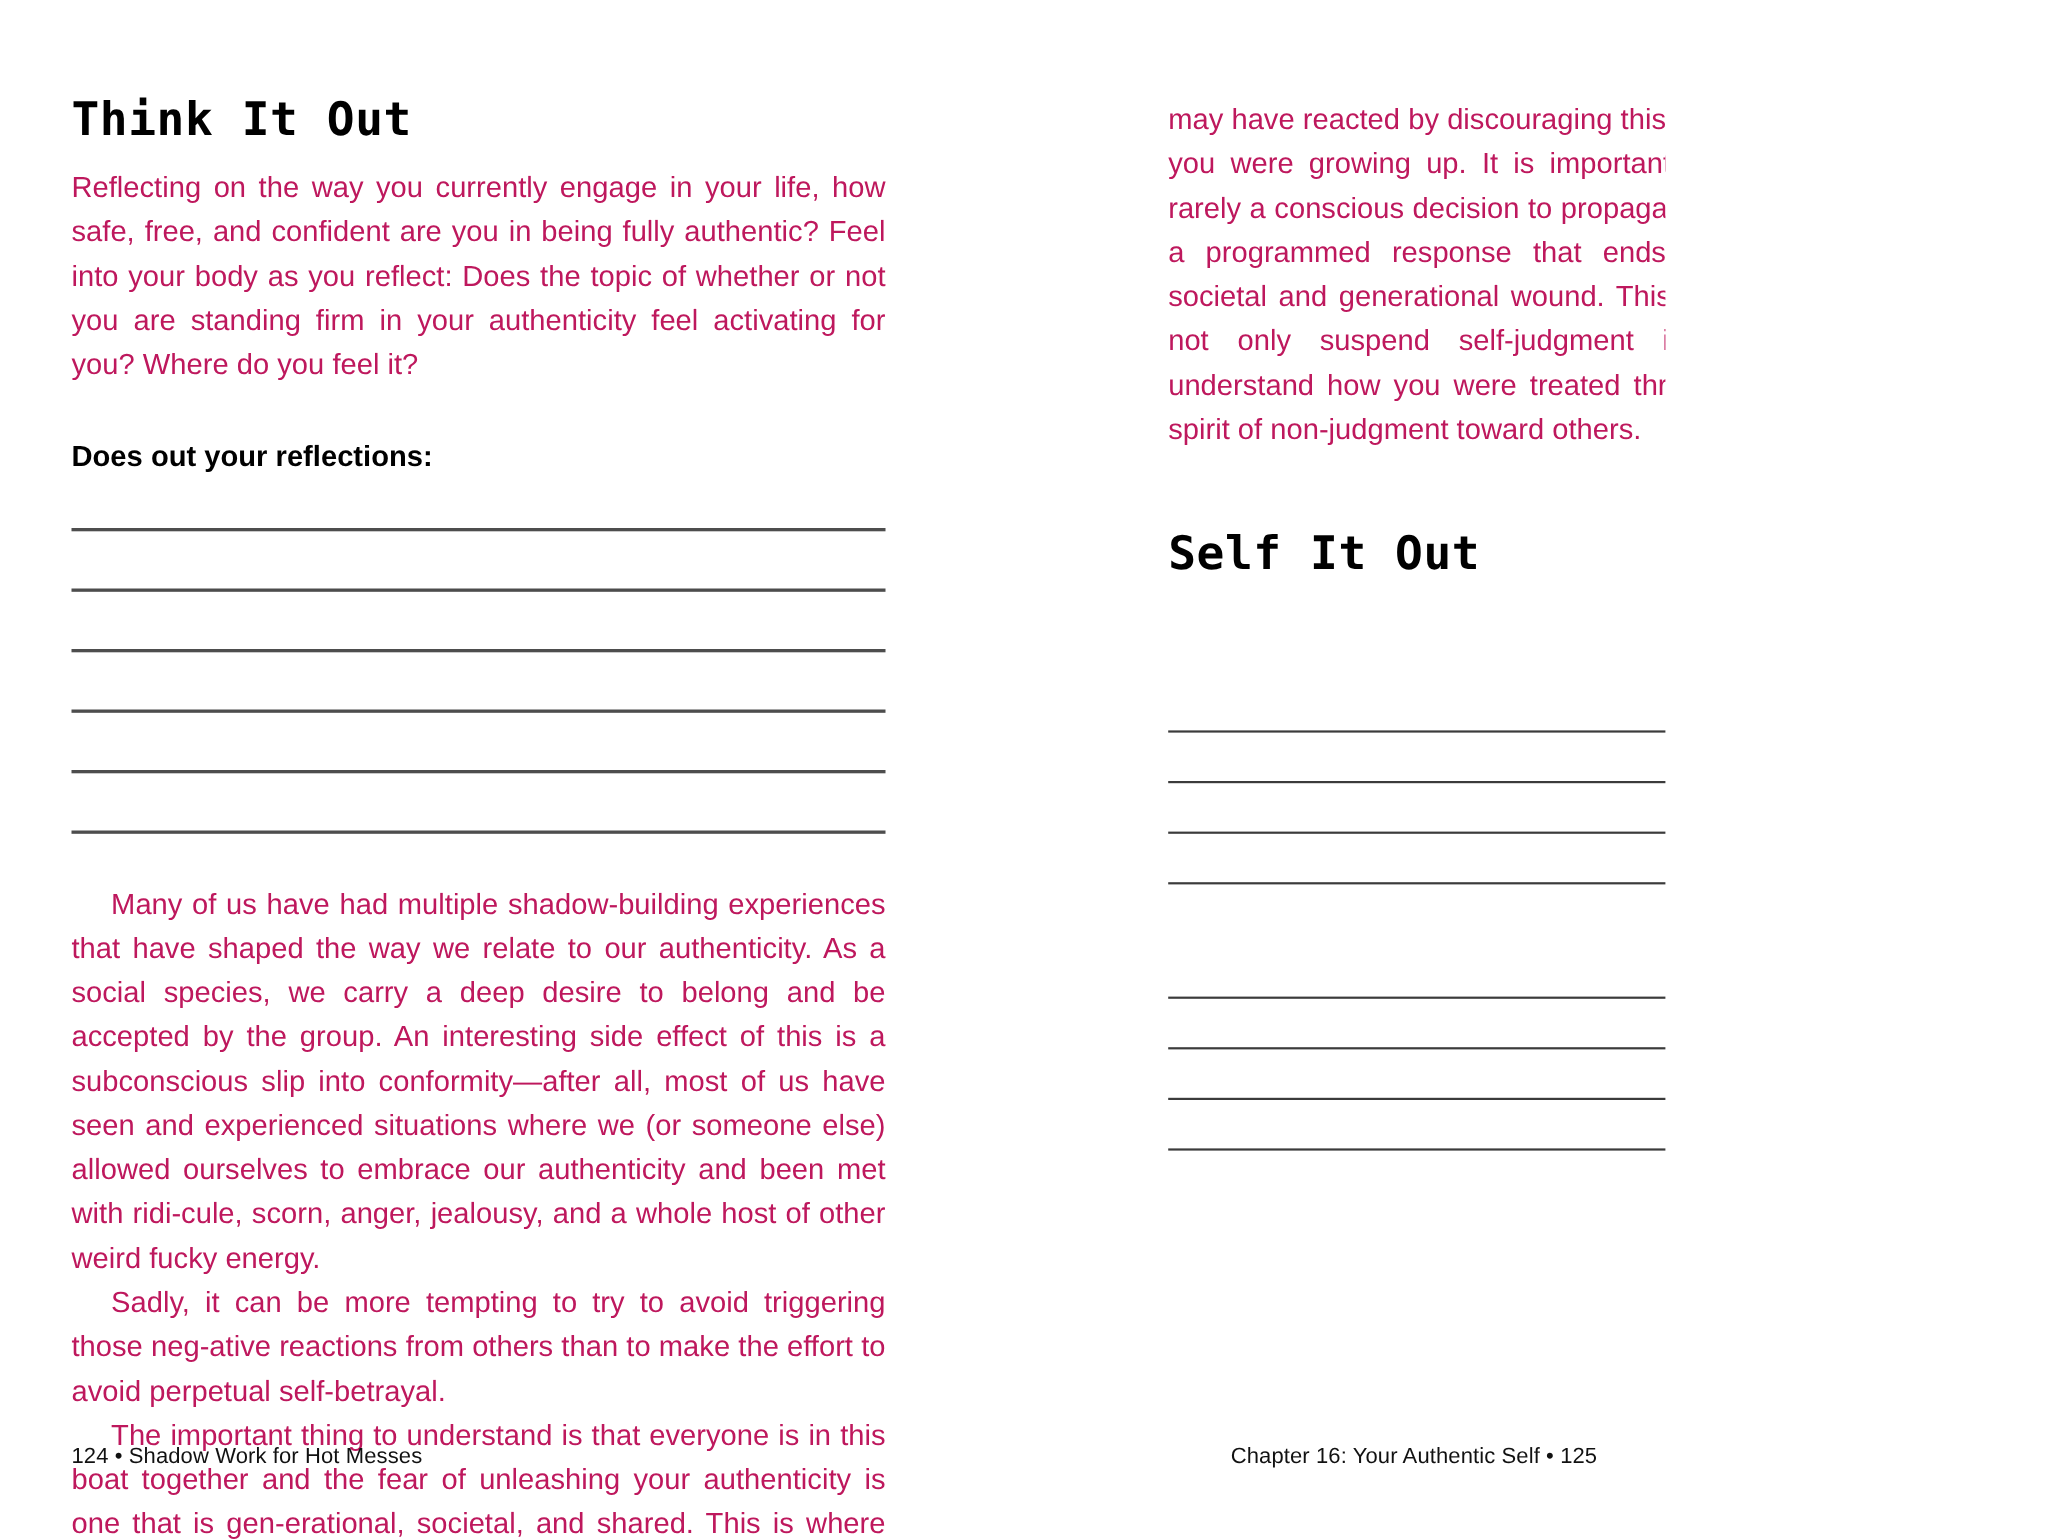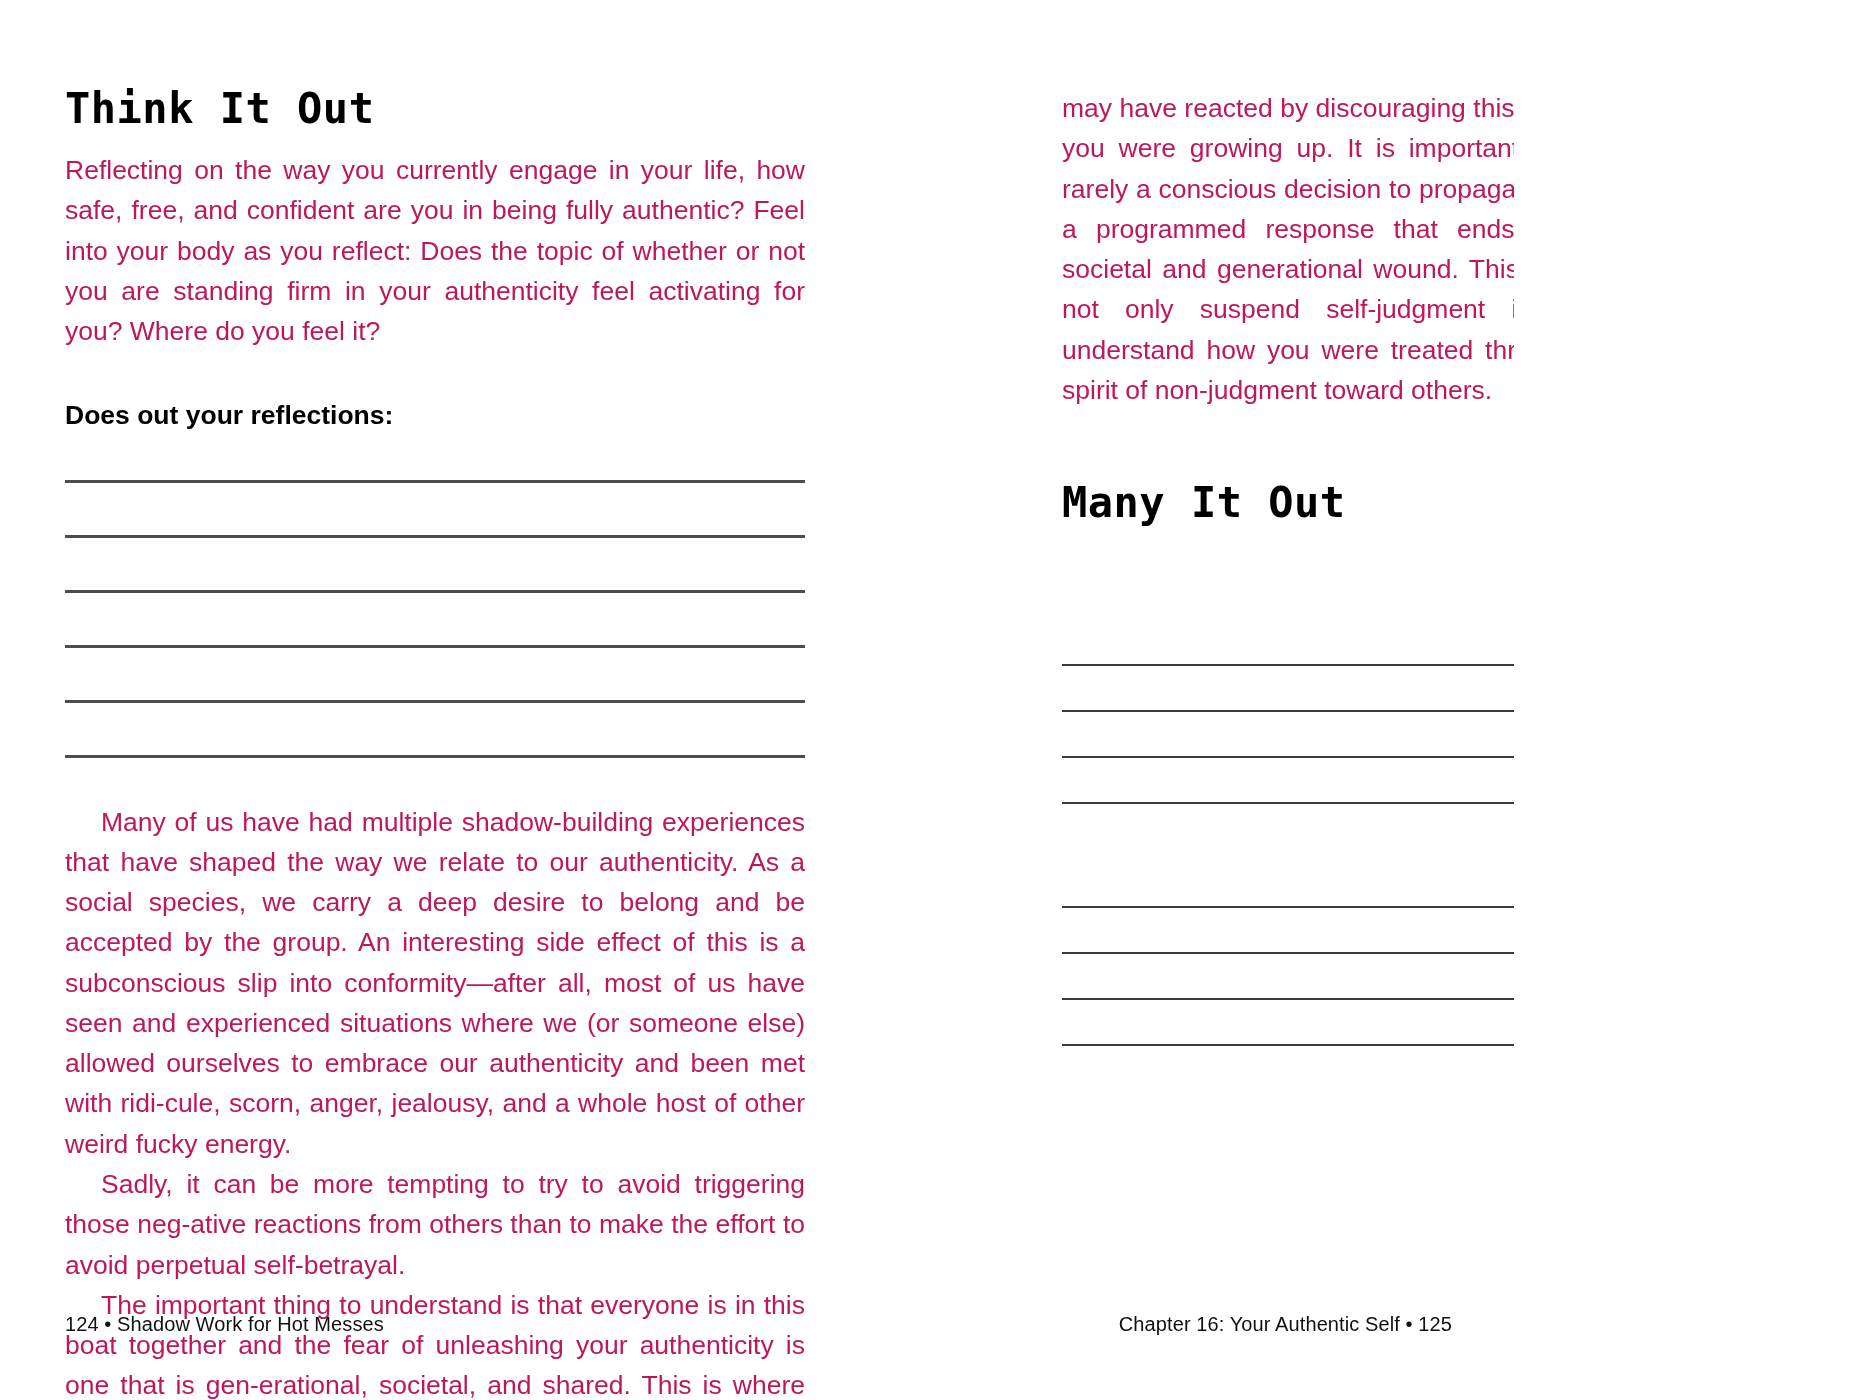--- a/index.html
+++ b/index.html
@@ -159,21 +159,21 @@
   </div>
 
   <div class="col col-right">
     <div class="col-inner">
 
       <p class="body">may have reacted by discouraging this authenticity in you while you were growing up. It is important to recognize that it is rarely a conscious decision to propagate these ideas, but more a programmed response that ends up becoming both a societal and generational wound. This is why it’s important to not only suspend self-judgment in shadow work, but understand how you were treated throughout your life in the spirit of non-judgment toward others.</p>
 
 
       <div class="spacer-72"></div>
 
-      <h2 class="section-heading">Many It Out</h2>
+      <h2 class="section-heading">Self It Out</h2>
 
       <div class="spacer-26"></div>
 
 
       <div class="spacer-34"></div>
 
 
       <div class="spacer-60"></div>
 
       <div class="lines">

